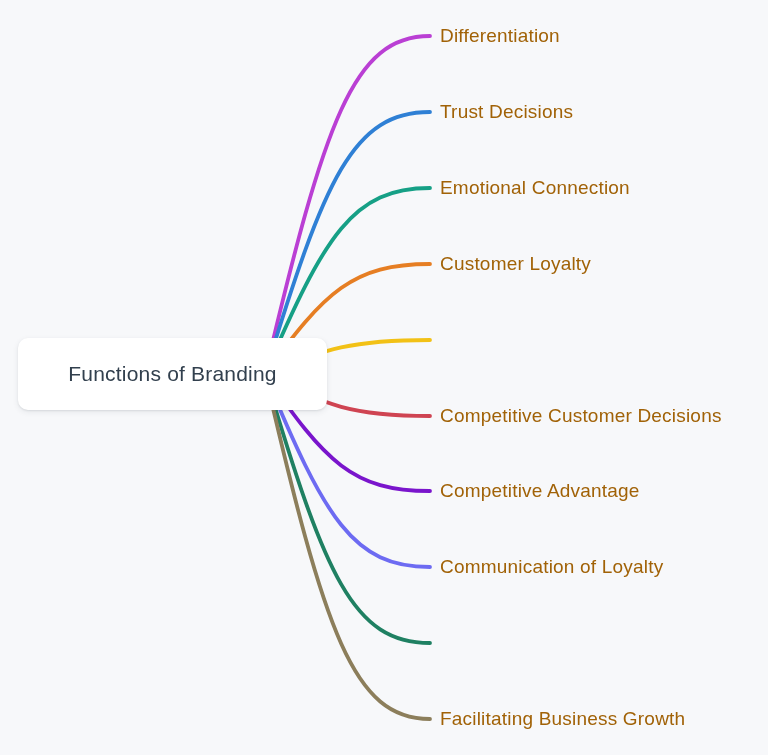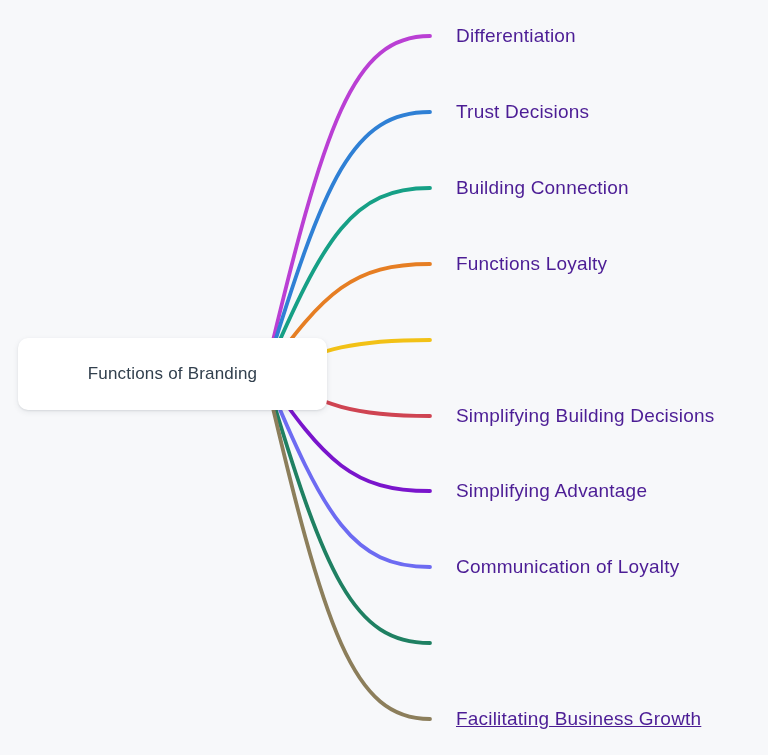--- a/index.html
+++ b/index.html
@@ -31,33 +31,33 @@
     background: #ffffff;
     border-radius: 10px;
     box-shadow: 0 1px 2px rgba(40,50,60,0.10), 0 2px 6px rgba(40,50,60,0.08);
     display: flex;
     align-items: center;
     justify-content: center;
     z-index: 2;
     cursor: pointer;
   }
   .root-label {
-    font-size: 17px;
+    font-size: 21px;
     font-weight: 500;
     color: #32404e;
     letter-spacing: 0.2px;
     white-space: nowrap;
   }
   .branch-label {
     position: absolute;
-    left: 456px;
+    left: 440px;
     transform: translateY(-50%);
     font-size: 19px;
     font-weight: 500;
-    color: #4c1d95;
+    color: #a16207;
     letter-spacing: 0.2px;
     white-space: nowrap;
     z-index: 2;
     cursor: pointer;
   }
 </style>
 </head>
 <body>
 
 <div class="canvas">
@@ -72,19 +72,19 @@
       <path d="M 265 374 C 325 518.75, 353 567, 430 567" fill="none" stroke="#6d6bf2" stroke-width="3.8" stroke-linecap="round"></path>
       <path d="M 265 374 C 325 575.75, 353 643, 430 643" fill="none" stroke="#1f8062" stroke-width="3.8" stroke-linecap="round"></path>
       <path d="M 265 374 C 325 632.75, 353 719, 430 719" fill="none" stroke="#8c7e5b" stroke-width="3.8" stroke-linecap="round"></path>
     </svg>
 
   <div class="root-node">
     <span class="root-label">Functions of Branding</span>
   </div>
 <div class="branch-label" style="top: 36px;">Differentiation</div>
     <div class="branch-label" style="top: 112px;">Trust Decisions</div>
-    <div class="branch-label" style="top: 188px;">Building Connection</div>
-    <div class="branch-label" style="top: 264px;">Functions Loyalty</div>
-    <div class="branch-label" style="top: 416px;">Simplifying Building Decisions</div>
-    <div class="branch-label" style="top: 491px;">Simplifying Advantage</div>
+    <div class="branch-label" style="top: 188px;">Emotional Connection</div>
+    <div class="branch-label" style="top: 264px;">Customer Loyalty</div>
+    <div class="branch-label" style="top: 416px;">Competitive Customer Decisions</div>
+    <div class="branch-label" style="top: 491px;">Competitive Advantage</div>
     <div class="branch-label" style="top: 567px;">Communication of Loyalty</div>
-    <div class="branch-label" style="top: 719px; text-decoration: underline;">Facilitating Business Growth</div>
+    <div class="branch-label" style="top: 719px;">Facilitating Business Growth</div>
   </div>
 
 </body></html>

